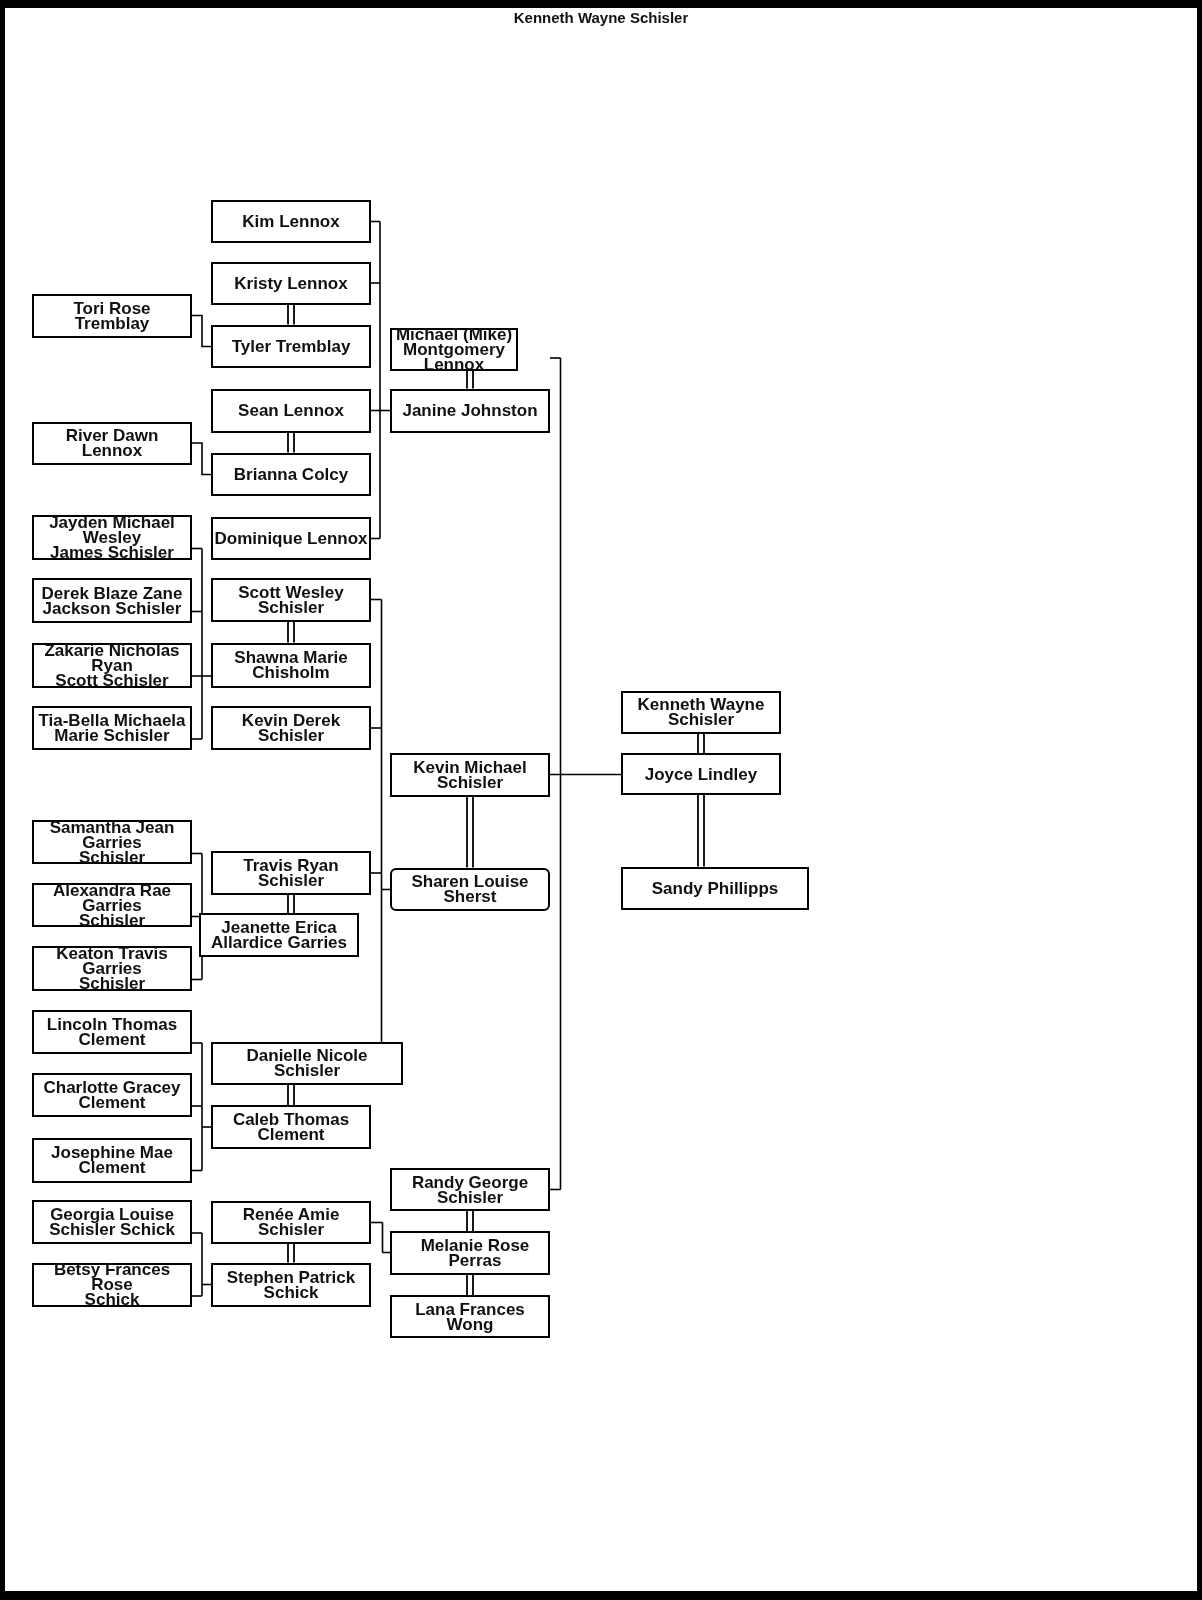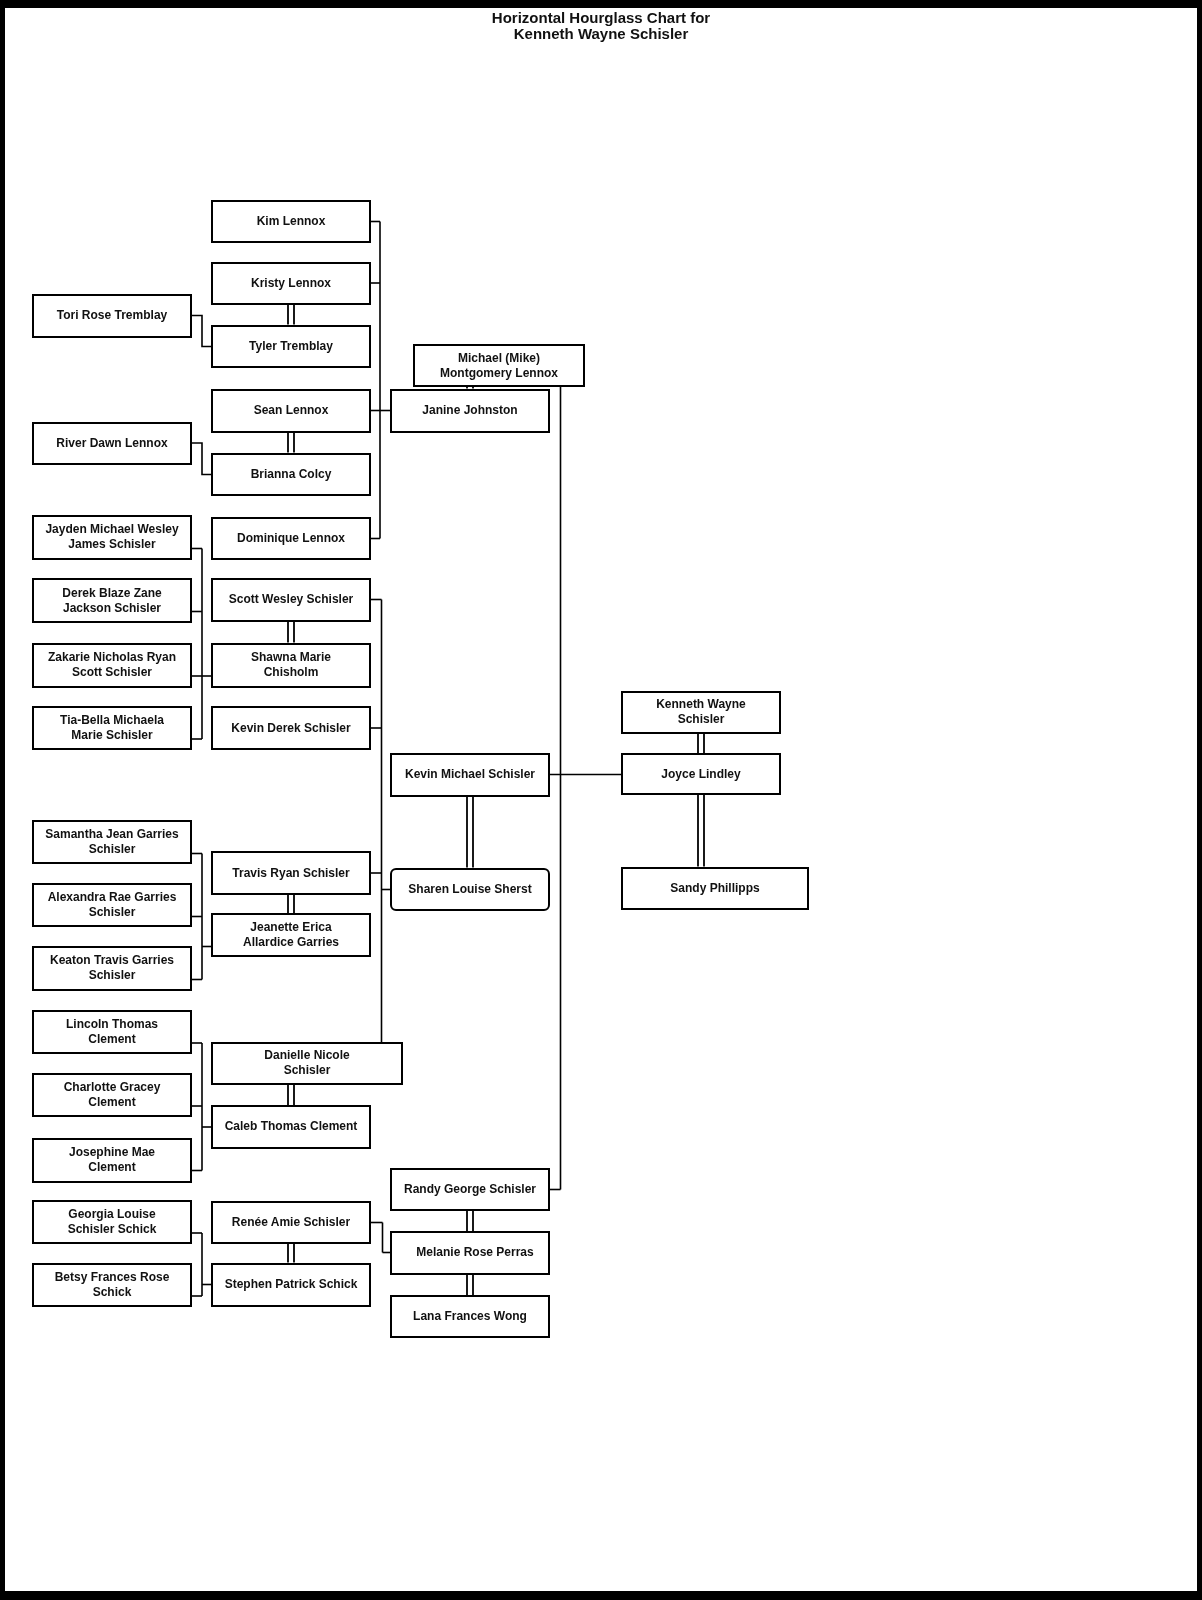--- a/index.html
+++ b/index.html
@@ -4,21 +4,21 @@
 <style>
   html,body{margin:0;padding:0;background:#000;}
   .canvas{position:relative;width:1202px;height:1600px;background:#000;overflow:hidden;
           font-family:"Liberation Sans",sans-serif;}
   .sheet{position:absolute;left:5px;top:8px;width:1192px;height:1583px;background:#fff;}
   .layer{position:absolute;left:0;top:0;width:1202px;height:1600px;}
   .title{position:absolute;left:0;top:10px;width:1202px;text-align:center;
          font-weight:bold;font-size:15px;line-height:16px;color:#111;}
   .pbox{position:absolute;box-sizing:border-box;border:2px solid #000;background:#fff;
         display:flex;align-items:center;justify-content:center;text-align:center;
-        font-weight:bold;font-size:12px;line-height:15px;color:#111;white-space:pre-line;}
+        font-weight:bold;font-size:17px;line-height:15px;color:#111;white-space:pre-line;}
 </style>
 </head>
 <body>
 
 <div class="canvas">
   <div class="sheet"></div>
 
   <svg class="layer" id="wires" viewBox="0 0 1202 1600" width="1202" height="1600">
       <polyline points="192,315.5 202,315.5 202,346.5 211,346.5" fill="none" stroke="#000000" stroke-width="1.6"></polyline>
       <polyline points="192,443 202,443 202,474.5 211,474.5" fill="none" stroke="#000000" stroke-width="1.6"></polyline>
@@ -116,38 +116,37 @@
       <div class="pbox" style="left: 211px; top: 261.5px; width: 160px; height: 43px;">Kristy Lennox</div>
       <div class="pbox" style="left: 211px; top: 324.5px; width: 160px; height: 43.5px;">Tyler Tremblay</div>
       <div class="pbox" style="left: 211px; top: 388.5px; width: 160px; height: 44px;">Sean Lennox</div>
       <div class="pbox" style="left: 211px; top: 452.5px; width: 160px; height: 43.5px;">Brianna Colcy</div>
       <div class="pbox" style="left: 211px; top: 516.5px; width: 160px; height: 43.5px;">Dominique Lennox</div>
       <div class="pbox" style="left: 211px; top: 577.5px; width: 160px; height: 44px;">Scott Wesley Schisler</div>
       <div class="pbox" style="left: 211px; top: 642.5px; width: 160px; height: 45px;">Shawna Marie
 Chisholm</div>
       <div class="pbox" style="left: 211px; top: 706px; width: 160px; height: 44px;">Kevin Derek Schisler</div>
       <div class="pbox" style="left: 211px; top: 851px; width: 160px; height: 44px;">Travis Ryan Schisler</div>
-      <div class="pbox" style="left: 211px; top: 913px; width: 160px; height: 44px;">Jeanette Erica
+      <div class="pbox" style="left: 199px; top: 913px; width: 160px; height: 44px;">Jeanette Erica
 Allardice Garries</div>
       <div class="pbox" style="left: 211px; top: 1041.5px; width: 192px; height: 43.5px;">Danielle Nicole
 Schisler</div>
       <div class="pbox" style="left: 211px; top: 1105px; width: 160px; height: 43.5px;">Caleb Thomas Clement</div>
       <div class="pbox" style="left: 211px; top: 1201px; width: 160px; height: 42.5px;">Renée Amie Schisler</div>
       <div class="pbox" style="left: 211px; top: 1262.5px; width: 160px; height: 44px;">Stephen Patrick Schick</div>
-      <div class="pbox" style="left: 390px; top: 344px; width: 172px; height: 43px; margin-left: 23px;">Michael (Mike)
+      <div class="pbox" style="left: 390px; top: 328px; width: 128px; height: 43px;">Michael (Mike)
 Montgomery Lennox</div>
       <div class="pbox" style="left: 390px; top: 388.5px; width: 160px; height: 44px;">Janine Johnston</div>
       <div class="pbox" style="left: 390px; top: 753px; width: 160px; height: 43.5px;">Kevin Michael Schisler</div>
       <div class="pbox" style="left: 390px; top: 867.5px; width: 160px; height: 43.5px; border-radius: 6px;">Sharen Louise Sherst</div>
       <div class="pbox" style="left: 390px; top: 1168px; width: 160px; height: 43px;">Randy George Schisler</div>
       <div class="pbox" style="left: 390px; top: 1231px; width: 160px; height: 43.5px; padding-left: 10px;">Melanie Rose Perras</div>
       <div class="pbox" style="left: 390px; top: 1295px; width: 160px; height: 43px;">Lana Frances Wong</div>
       <div class="pbox" style="left: 621px; top: 690.5px; width: 160px; height: 43px;">Kenneth Wayne
 Schisler</div>
       <div class="pbox" style="left: 621px; top: 753px; width: 160px; height: 42px;">Joyce Lindley</div>
       <div class="pbox" style="left: 621px; top: 866.5px; width: 188px; height: 43.5px;">Sandy Phillipps</div>
     </div>
 
   <div class="title">
-    <div>Horizontal Hourglass Chart for</div>
     <div>Kenneth Wayne Schisler</div>
   </div>
 </div>
 
 </body></html>

